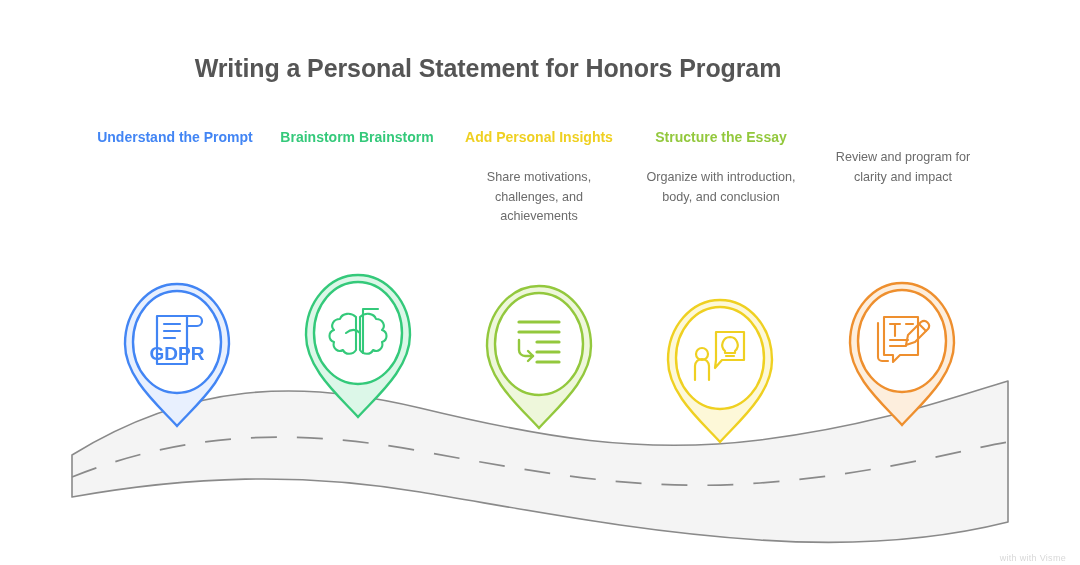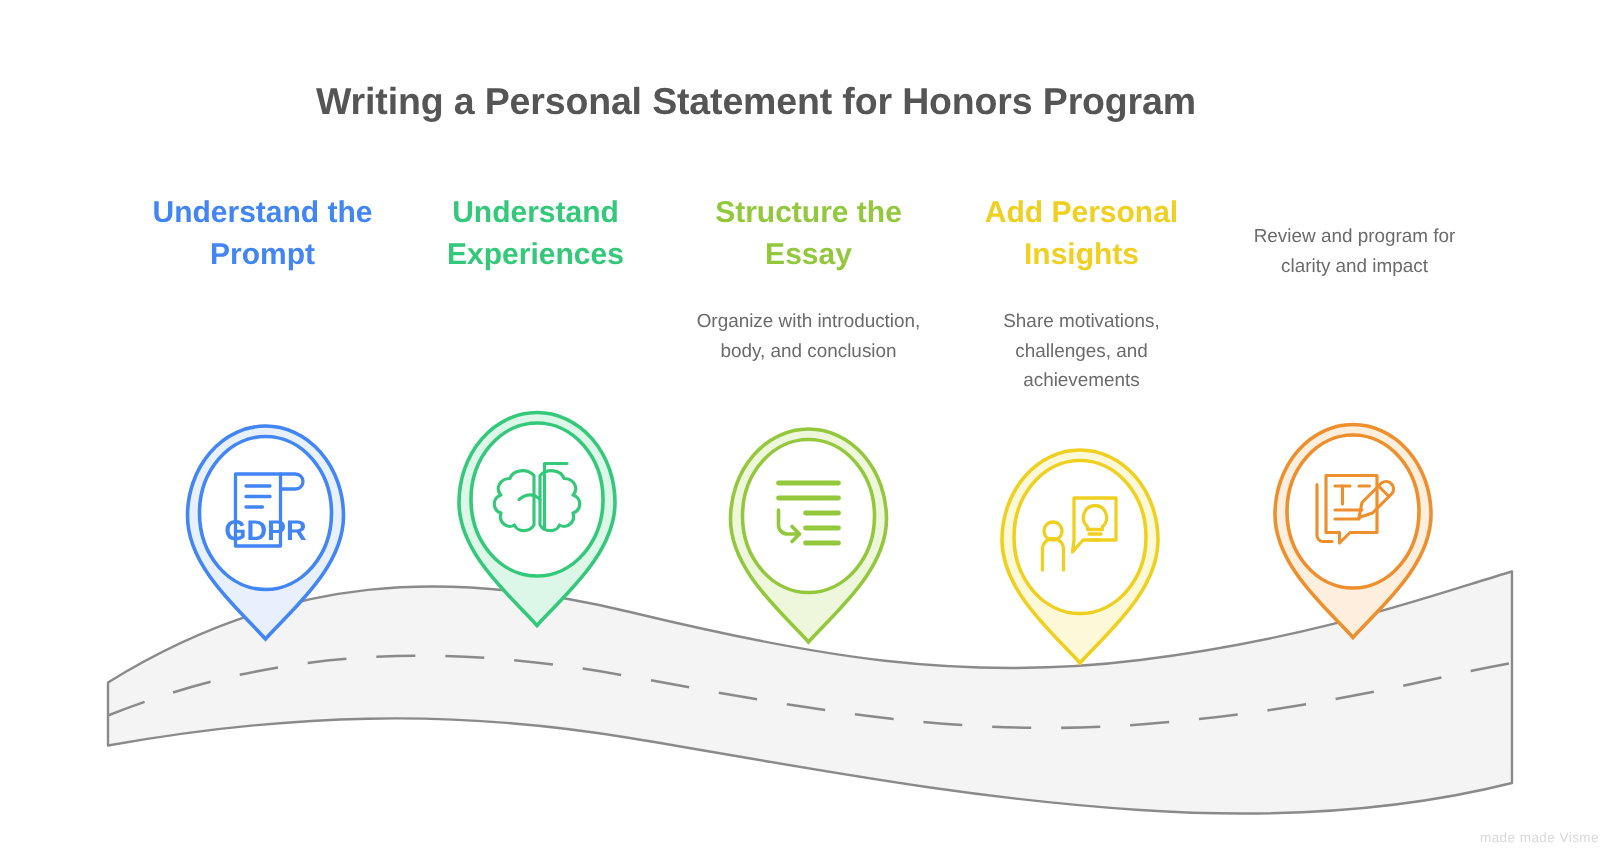--- a/index.html
+++ b/index.html
@@ -23,39 +23,38 @@
   .title {
     position: absolute;
     left: 0;
     top: 54px;
     width: 976px;
     text-align: center;
     font-size: 25px;
     font-weight: bold;
     color: #555555;
     letter-spacing: -0.1px;
-    padding-left: 16px;
   }
 
   
   .columns {
     position: absolute;
     left: 84px;
     top: 128px;
     width: 912px;
     display: flex;
     flex-direction: row;
   }
   .col {
     width: 182px;
     flex: 0 0 182px;
     text-align: center;
   }
   .col-heading {
-    font-size: 20px;
+    font-size: 14px;
     font-weight: bold;
     line-height: 1.42;
     padding: 0 6px;
   }
   .col-desc {
     margin-top: 20px;
     font-size: 12.6px;
     line-height: 1.57;
     color: #6b6b6b;
     padding: 0 8px;
@@ -87,29 +86,29 @@
 
 <div id="canvas">
 
   <div class="title">Writing a Personal Statement for Honors Program</div>
 
   <div class="columns">
     <div class="col">
       <div class="col-heading" style="color:#4285f4">Understand the Prompt</div>
     </div>
     <div class="col">
-      <div class="col-heading" style="color:#34c97a">Understand Experiences</div>
+      <div class="col-heading" style="color:#34c97a">Brainstorm Brainstorm</div>
+    </div>
+    <div class="col">
+      <div class="col-heading" style="color:#efd021">Add Personal Insights</div>
+      <div class="col-desc">Share motivations, challenges, and achievements</div>
     </div>
     <div class="col">
       <div class="col-heading" style="color:#93c83d">Structure the Essay</div>
       <div class="col-desc">Organize with introduction, body, and conclusion</div>
-    </div>
-    <div class="col">
-      <div class="col-heading" style="color:#efd021">Add Personal Insights</div>
-      <div class="col-desc">Share motivations, challenges, and achievements</div>
     </div>
     <div class="col">
       <div class="col-desc">Review and program for clarity and impact</div>
     </div>
   </div>
 
   <div class="stage">
     <svg width="1080" height="565" viewBox="0 0 1080 565" xmlns="http://www.w3.org/2000/svg">
 
       <g>
@@ -203,15 +202,15 @@
           <line x1="-12" y1="-1" x2="6" y2="-1"></line>
           <line x1="-12" y1="5" x2="4" y2="5"></line>
           <path d="M 6 -6 L 19 -19 a 5 5 0 0 1 7 7 L 13 1 L 4 4 Z"></path>
           <line x1="17" y1="-17" x2="24" y2="-10"></line>
         </g>
       </g>
 
     </svg>
   </div>
 
-  <div class="watermark">made made Visme</div>
+  <div class="watermark">with with Visme</div>
 
 </div>
 
 </body></html>

